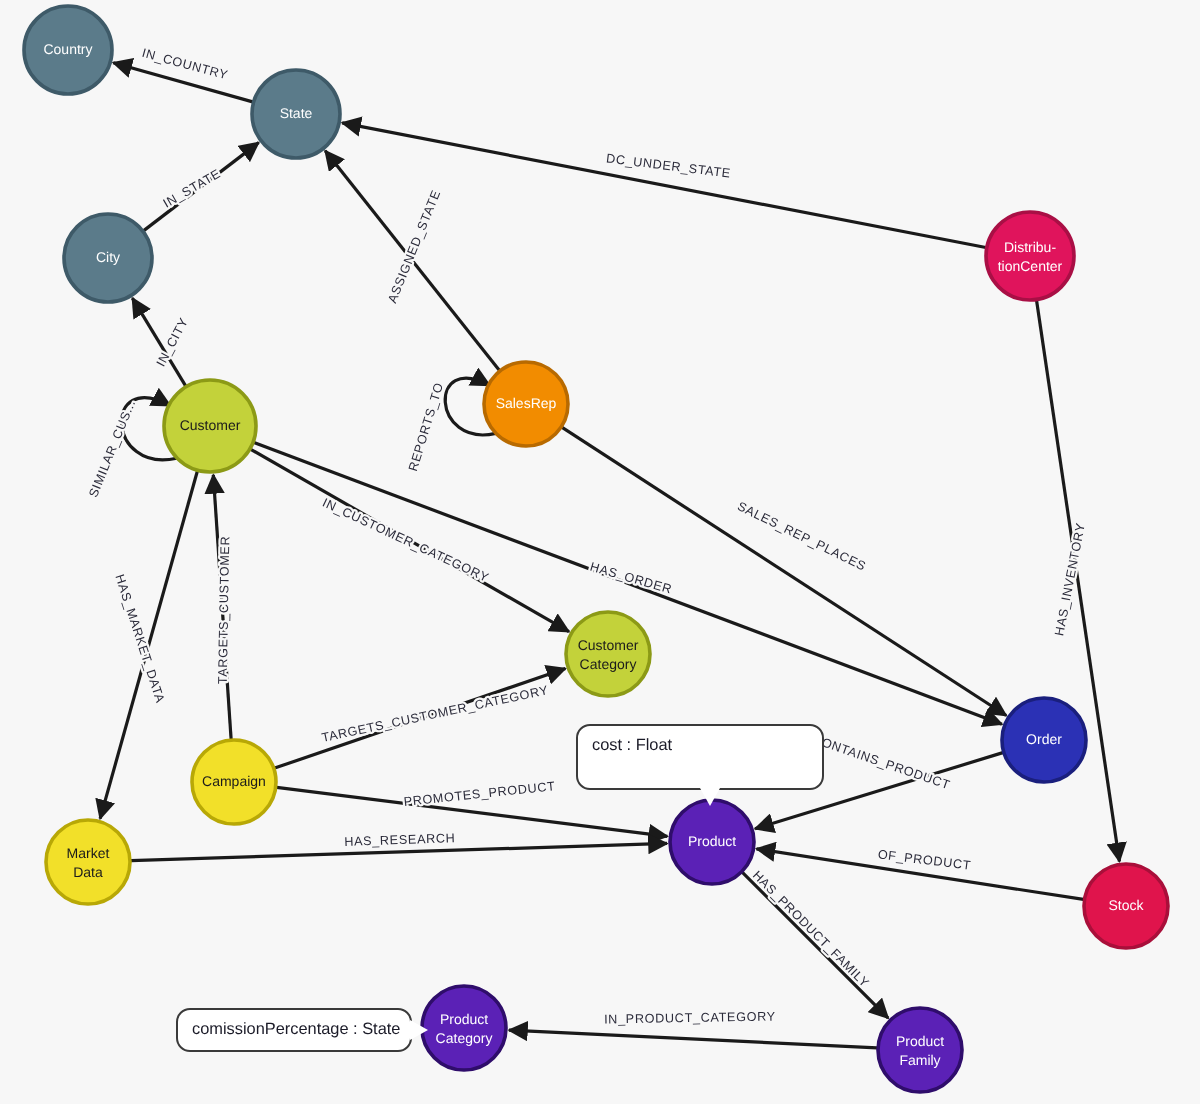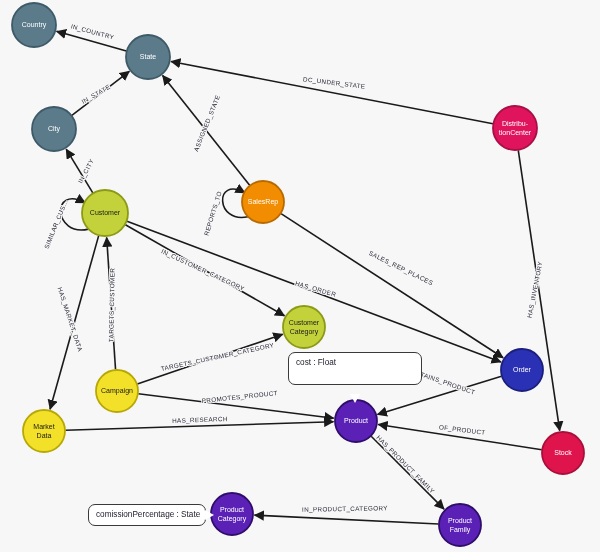--- a/index.html
+++ b/index.html
@@ -200,21 +200,21 @@
         </g>
         <g>
           <circle cx="232" cy="514" r="21" fill="#5b21b6" stroke="#2f0d6b" class="node-circle"></circle>
           <text x="232" y="510" class="node-label" fill="#ffffff">Product</text>
           <text x="232" y="519.5" class="node-label" fill="#ffffff">Category</text>
         </g>
       </g>
   </svg>
 
   <div id="prop-boxes-layer">
-      <div class="prop-box" style="left: 288px; top: 352px; width: 134px; min-height: 33px;">
+      <div class="prop-box" style="left: 288px; top: 362px; width: 124px; min-height: 33px;">
         <span class="prop-row">cost : Float</span>
       </div>
       <div class="prop-tail" style="z-index: -1;"></div>
       <div class="prop-tail" style="left: 350px; top: 394px; border-left: 5px solid transparent; border-right: 5px solid transparent; border-top: 9px solid rgb(255, 255, 255);"></div>
       <div class="prop-box" style="left: 88px; top: 504px; width: 118px; min-height: 21px;">
         <span class="prop-row">comissionPercentage : State</span>
       </div>
       <div class="prop-tail" style="z-index: -1;"></div>
       <div class="prop-tail" style="left: 205px; top: 509.5px; border-top: 5px solid transparent; border-bottom: 5px solid transparent; border-left: 9px solid rgb(255, 255, 255);"></div>
     </div>

